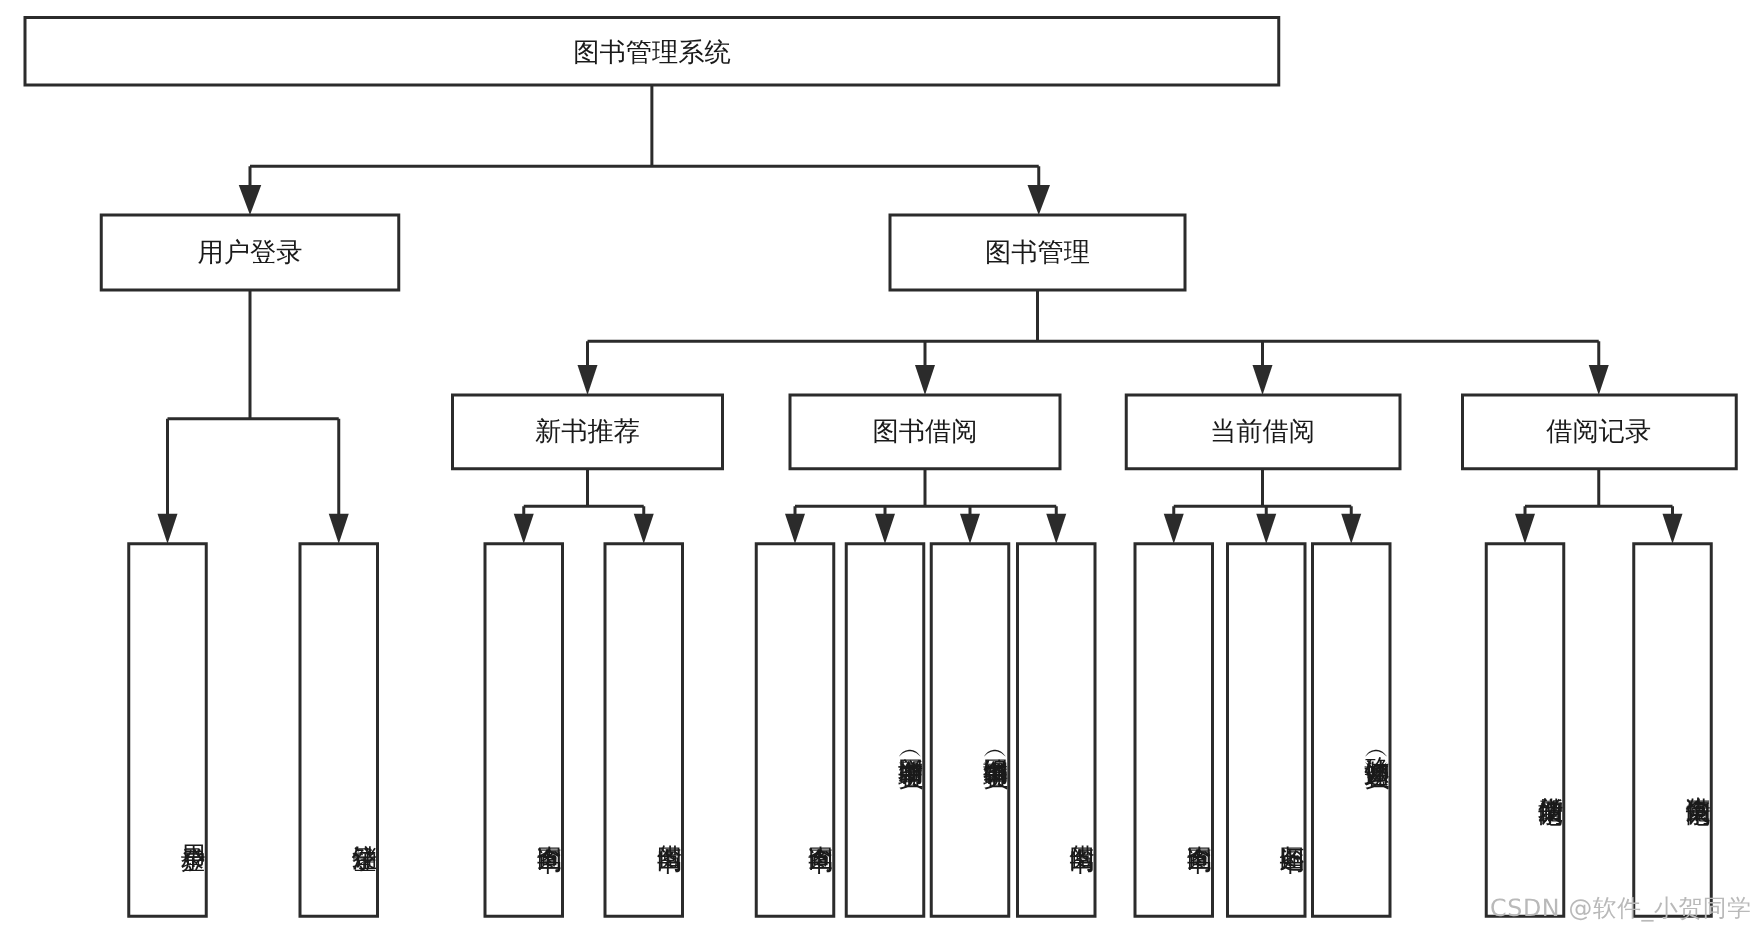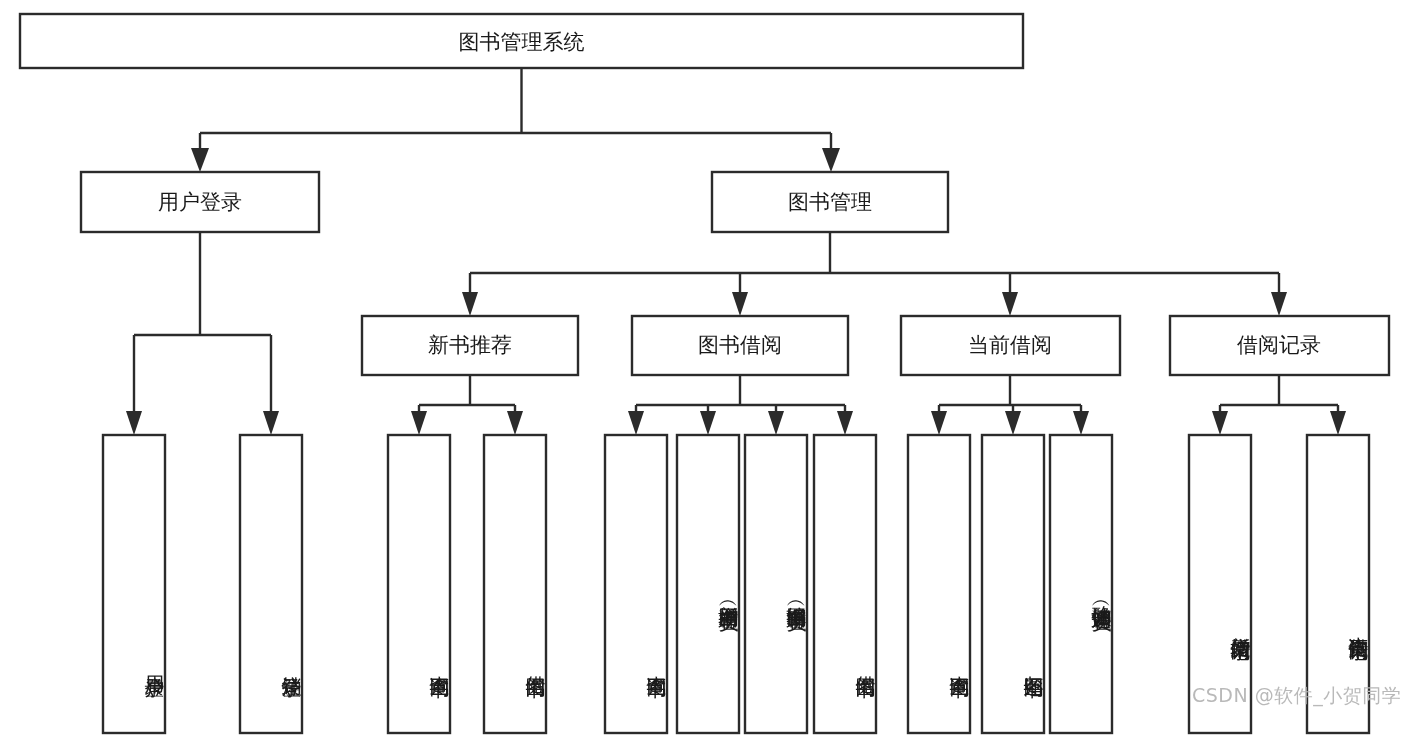--- a/index.html
+++ b/index.html
@@ -202,15 +202,15 @@
   <div class="leaf-label" style="left:605px;  top:435px; width:62px; height:298px; padding-top:78px;">查询图书</div>
   <div class="leaf-label" style="left:677px;  top:435px; width:62px; height:298px; padding-top:10px;">新增图书（管理员）</div>
   <div class="leaf-label" style="left:745px;  top:435px; width:62px; height:298px; padding-top:10px;">编辑图书（管理员）</div>
   <div class="leaf-label" style="left:814px;  top:435px; width:62px; height:298px; padding-top:78px;">借阅图书</div>
   <div class="leaf-label" style="left:908px;  top:435px; width:62px; height:298px; padding-top:78px;">查询图书</div>
   <div class="leaf-label" style="left:982px;  top:435px; width:62px; height:298px; padding-top:78px;">归还图书</div>
   <div class="leaf-label" style="left:1050px; top:435px; width:62px; height:298px; padding-top:10px;">确认归还（管理员）</div>
   <div class="leaf-label" style="left:1189px; top:435px; width:62px; height:298px; padding-top:40px;">新增借阅记录</div>
   <div class="leaf-label" style="left:1307px; top:435px; width:62px; height:298px; padding-top:40px;">查询借阅记录</div>
 
-  <div class="watermark" style="left:1192px; top:683px;">CSDN @软件_小贺同学</div>
+  <div class="watermark" style="left:1192px; top:714px;">CSDN @软件_小贺同学</div>
 
 </div>
 
 </body></html>

